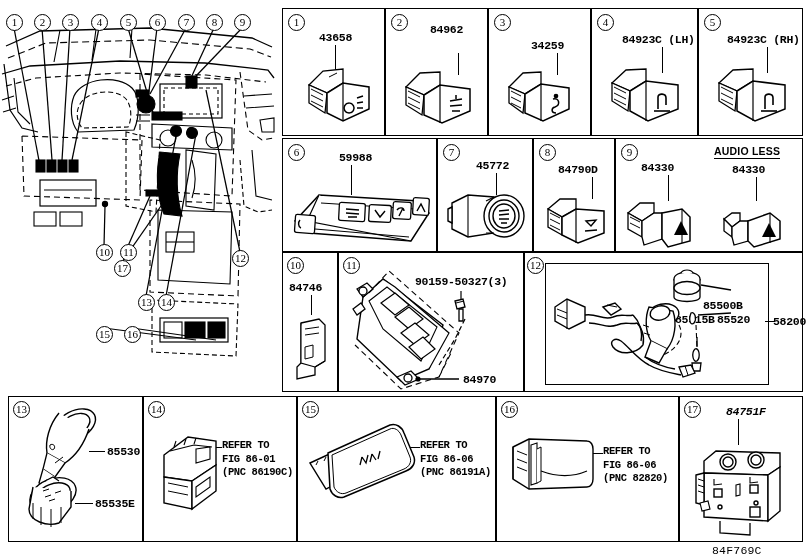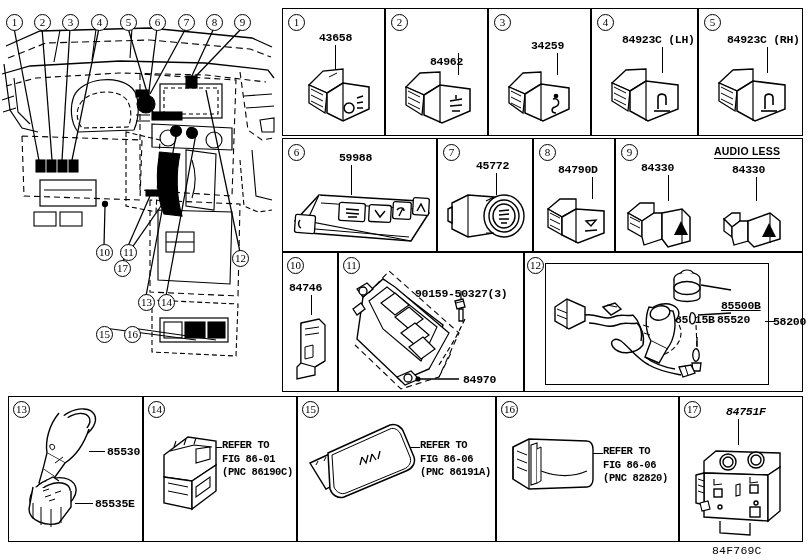--- a/index.html
+++ b/index.html
@@ -171,21 +171,21 @@
       </g>
       <g fill="none" stroke="#000" stroke-width="1.5">
         <path d="M50 40 a5 5 0 1 0 0.1 0"></path>
         <path d="M58 35 L64 33 M58 40 L64 39 M58 45 L64 45"></path>
       </g>
     </svg>
   </div>
 
   <div class="panel" style="left:385px;top:8px;width:103px;height:128px;">
     <div class="bubble" style="left:5px;top:5px;">2</div>
-    <div class="pnum" style="left:44px;top:46px;">84962</div>
+    <div class="pnum" style="left:44px;top:14px;">84962</div>
     <div class="lead vline" style="left:72px;top:44px;height:22px;"></div>
     <svg style="position:absolute;left:12px;top:58px;" width="82" height="62" viewBox="0 0 82 62">
       <g fill="#fff" stroke="#000" stroke-width="1.3">
         <path d="M8 20 L22 6 L42 5 L42 18 L26 28 Z"></path>
         <path d="M8 20 L8 38 L24 48 L26 28 Z"></path>
         <path d="M26 28 L42 18 L72 22 L72 44 L44 56 L26 48 Z" stroke-width="1.5"></path>
         <path d="M42 18 L42 56" stroke-width="1.2"></path>
         <path d="M10 24 L22 30 M10 30 L22 36 M10 36 L22 42" stroke-width="1"></path>
       </g>
       <g fill="none" stroke="#000" stroke-width="1.5">
@@ -355,21 +355,21 @@
         <path d="M10 10 L10 50 L24 54" stroke-width="1.1"></path>
         <path d="M24 54 L34 48" stroke-width="1.1"></path>
         <path d="M14 16 L28 14 M14 22 L28 20" stroke-width="1"></path>
         <path d="M14 34 L22 32 L22 44 L14 46 Z" stroke-width="1"></path>
       </g>
     </svg>
   </div>
 
   <div class="panel" style="left:338px;top:252px;width:186px;height:140px;">
     <div class="bubble" style="left:4px;top:4px;">11</div>
-    <div class="pnum" style="left:76px;top:22px;margin-top:12px;">90159-50327(3)</div>
+    <div class="pnum" style="left:76px;top:22px;">90159-50327(3)</div>
     <div class="pnum" style="left:124px;top:120px;">84970</div>
     <svg style="position:absolute;left:0;top:0;" width="186" height="140" viewBox="0 0 186 140">
 
       <g fill="#fff" stroke="#000" stroke-width="1.4">
         <path d="M24 44 L44 26 L104 72 L90 116 L62 128 L18 86 Z"></path>
         <path d="M44 26 L56 34 L110 80 L90 116" stroke-width="1.2"></path>
         <path d="M30 48 L48 34 L98 74 L82 108 L44 76 Z" stroke-width="1.1"></path>
       </g>
       <g fill="#fff" stroke="#000" stroke-width="1.2">
         <path d="M42 50 L56 40 L70 52 L56 62 Z"></path>
@@ -406,21 +406,21 @@
       <circle cx="79" cy="126" r="2.6" fill="#000"></circle>
     </svg>
   </div>
 
   <div class="panel" style="left:524px;top:252px;width:279px;height:140px;">
     <div class="bubble" style="left:2px;top:4px;">12</div>
     <div class="inner-box" style="left:20px;top:10px;width:224px;height:122px;"></div>
     <div class="pnum" style="left:248px;top:62px;">58200</div>
     <div class="lead hline" style="left:240px;top:68px;width:10px;"></div>
     <div class="pnum" style="left:192px;top:24px;margin-top:36px;">85520</div>
-    <div class="pnum" style="left:196px;top:46px;text-decoration:underline;">85500B</div>
+    <div class="pnum" style="left:178px;top:46px;">85500B</div>
     <div class="pnum" style="left:150px;top:60px;">85515B</div>
     <svg style="position:absolute;left:20px;top:10px;" width="224" height="122" viewBox="0 0 224 122">
 
       <g fill="#fff" stroke="#000" stroke-width="1.3">
         <ellipse cx="142" cy="16" rx="13" ry="7"></ellipse>
         <path d="M129 16 L129 34 C129 40, 155 40, 155 34 L155 16"></path>
         <ellipse cx="142" cy="25" rx="13" ry="6.5"></ellipse>
         <path d="M136 10 C138 6, 146 6, 148 10" stroke-width="1.1"></path>
       </g>
       <g stroke="#000" stroke-width="1.3" fill="none">

